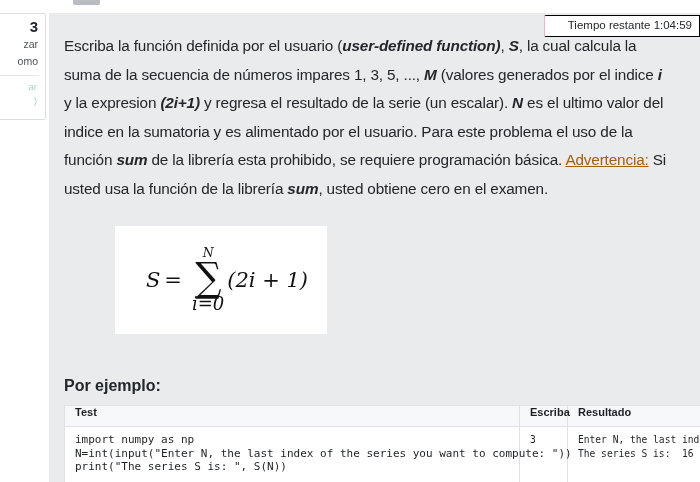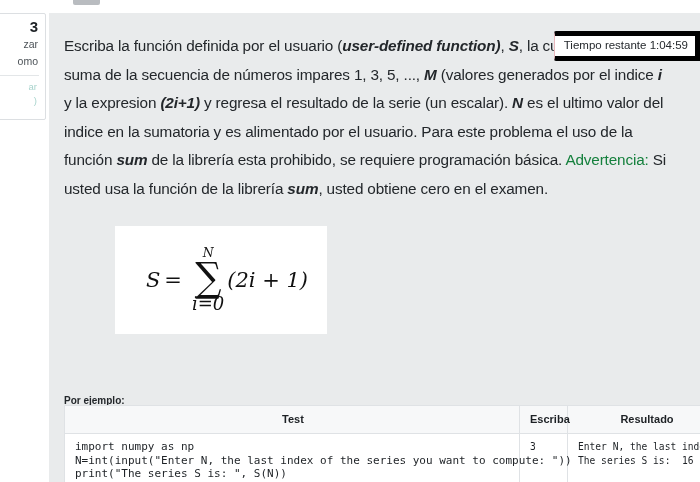--- a/index.html
+++ b/index.html
@@ -71,45 +71,45 @@
     position: absolute;
     top: 13px; left: 49px;
     width: 651px; height: 469px;
     background: #e9ebec;
     overflow: hidden;
   }
 
   
   .timer {
     position: absolute;
-    top: 18px; right: 0px;
-    background: #ffffff;
-    border: 5px solid #000000;
+    top: 2px; right: 0px;
+    background: #ffffff;
+    border: 1px solid #000000;
     border-left: 1px solid #e7b8bd;
     border-radius: 2px 0 0 2px;
-    padding: 3px 7px 4px 9px;
+    padding: 3px 7px 4px 23px;
     font-size: 11.5px;
     color: #25292d;
     white-space: nowrap;
     line-height: 13px;
     z-index: 5;
   }
 
   
   .qtext {
     position: absolute;
     top: 19px; left: 15px;
     width: 607px;
     font-size: 15.3px;
     line-height: 28.5px;
     color: #23272b;
     letter-spacing: -0.15px;
   }
   .qtext b { font-weight: bold; font-style: italic; }
-  .warn { color: #15803d; }
+  .warn { color: #a16207; text-decoration: underline; }
 
   
   .formula-box {
     position: absolute;
     top: 213px; left: 66px;
     width: 212px; height: 108px;
     background: #ffffff;
     display: flex;
     align-items: center;
     justify-content: center;
@@ -144,44 +144,44 @@
     font-size: 18px; font-style: italic;
     margin-top: -2px;
     text-align: right;
   }
   .f-eq { margin: 0 4px; }
   .f-rest { margin-left: 1px; }
 
   
   .example-label {
     position: absolute;
-    top: 382px; left: 15px;
-    font-size: 10px;
+    top: 364px; left: 15px;
+    font-size: 16px;
     font-weight: bold;
     color: #23272b;
     text-align: center;
   }
 
   
   .ex-table {
     position: absolute;
     top: 392px; left: 15px;
     width: 660px;
     border-collapse: collapse;
     background: #ffffff;
     table-layout: fixed;
     font-size: 11px;
   }
   .ex-table th {
-    text-align: center;
+    text-align: left;
     background: #f7f8f9;
     color: #1d2125;
     font-size: 11px;
     font-weight: bold;
-    padding: 7px 8px 8px 10px;
+    padding: 0 8px 8px 10px;
     border: 1px solid #dfe2e5;
     border-top: 1px solid #dfe2e5;
     white-space: nowrap;
   }
   .ex-table td {
     vertical-align: top;
     background: #ffffff;
     border: 1px solid #dfe2e5;
     padding: 6px 8px 8px 10px;
     color: #1d2125;

